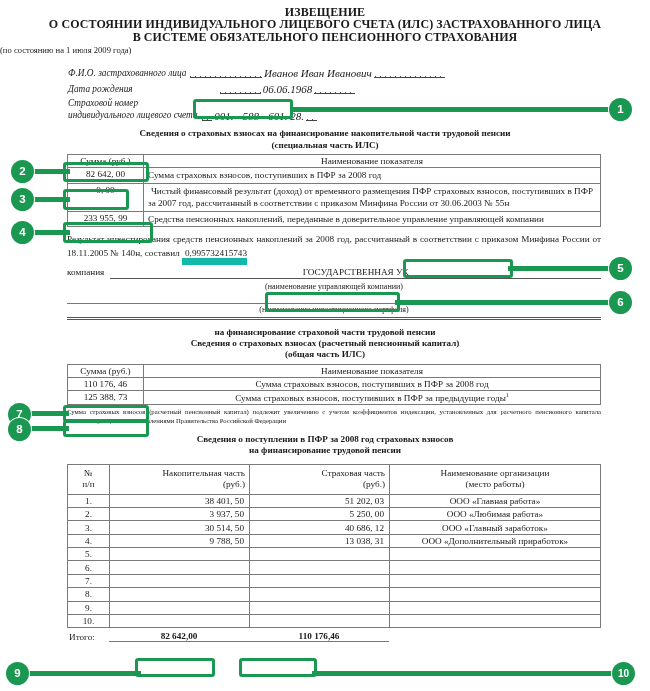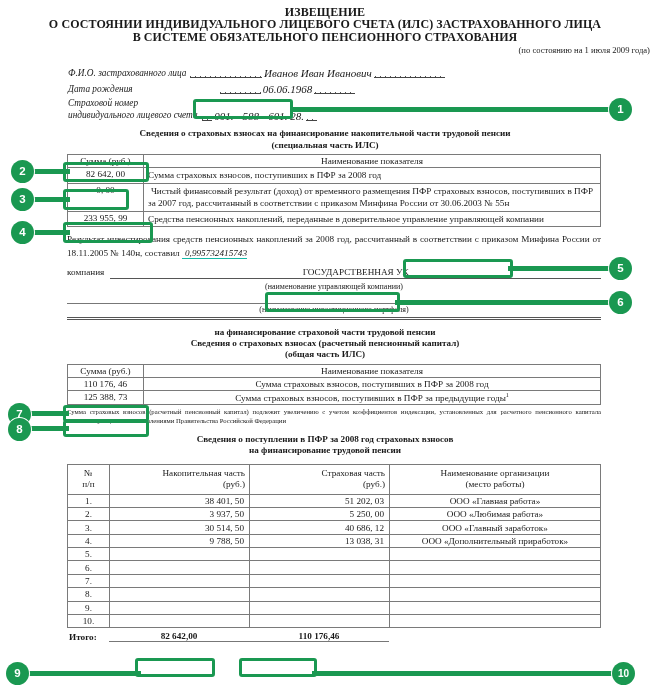--- a/index.html
+++ b/index.html
@@ -14,21 +14,21 @@
 
   
   #sheet { position:absolute; left:0; top:0; width:650px; height:691px; }
 
   
   .doc-title {
     text-align:center; font-weight:bold; font-size:12px;
     line-height:12.4px; letter-spacing:.1px;
   }
   .doc-subtitle {
-    text-align:right; font-size:8.6px; margin-top:2px;
+    text-align:left; font-size:8.6px; margin-top:2px;
   }
   .sect-title {
     text-align:center; font-weight:bold; font-size:9.1px;
     line-height:11.4px;
   }
 
   
   .person { margin:7px 0 0 0; padding-left:68px; font-size:9.3px;font-style:italic; }
   .prow { display:flex; align-items:flex-end; height:16px; }
   .plabel { white-space:nowrap; }
@@ -58,21 +58,21 @@
   .t-main th { font-weight:normal; text-align:center; line-height:11.4px; padding:3px 4px; }
   .t-main .c-no { width:42px; text-align:center; }
   .t-main .c-nak { width:140px; text-align:right; }
   .t-main .c-str { width:140px; text-align:right; }
   .t-main .c-org { text-align:center; }
   .t-main tbody tr { height:13.4px; }
   .t-main .empty td { height:13.4px; }
 
   .totals { margin:0 0 0 67px; width:534px; display:flex; align-items:center;
             font-size:9.2px; height:17px; }
-  .totals .lbl { width:42px; font-weight:bold; text-align:left; padding-left:2px; }
+  .totals .lbl { width:42px; font-weight:normal; text-align:left; padding-left:2px; }
   .totals .v1 { width:140px; text-align:center; font-weight:bold;
                 border-bottom:1px solid #777; }
   .totals .v2 { width:140px; text-align:center; font-weight:bold;
                 border-bottom:1px solid #777; }
   .totals .rest { flex:1; }
 
   
   .inv-line { margin:6px 0 0 67px; width:534px; font-size:9.2px;
               line-height:13.2px; text-align:justify; text-align-last:left; }
   .uk-block { margin:6px 0 0 67px; width:534px; font-size:9.2px; line-height:13.4px; }
@@ -165,21 +165,21 @@
       </tr>
       <tr>
         <td class="cell-sum">233 955, 99</td>
         <td class="cell-name">Средства пенсионных накоплений, переданные в доверительное управление управляющей компании</td>
       </tr>
     </tbody>
   </table>
 
   <div class="inv-line">
     <span>Результат инвестирования средств пенсионных накоплений за 2008 год, рассчитанный в соответствии с приказом Минфина России от 18.11.2005 № 140н, составил</span>
-    <span style="padding-left:3px; border-bottom:1px solid #14b8a6;font-style:italic;">0,995732415743</span>
+    <span style="padding-left:3px; border-bottom:7px solid #14b8a6;">0,995732415743</span>
   </div>
 
   <div class="uk-block">
     <div class="uk-line">
       <span>компания</span>
       <span class="uk-name">ГОСУДАРСТВЕННАЯ УК</span>
     </div>
     <div class="caption">(наименование управляющей компании)</div>
   </div>
 

